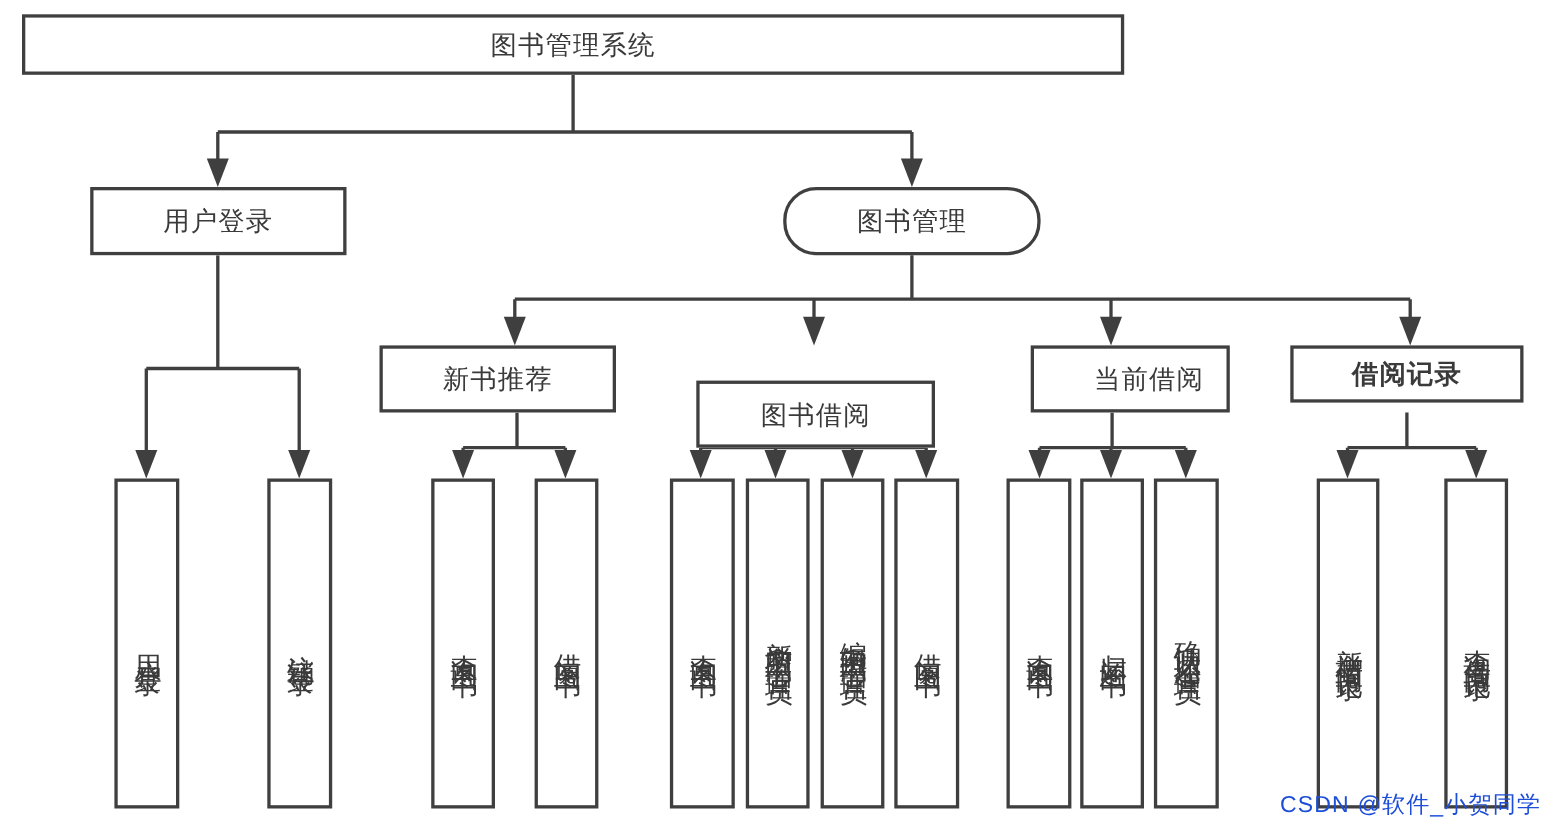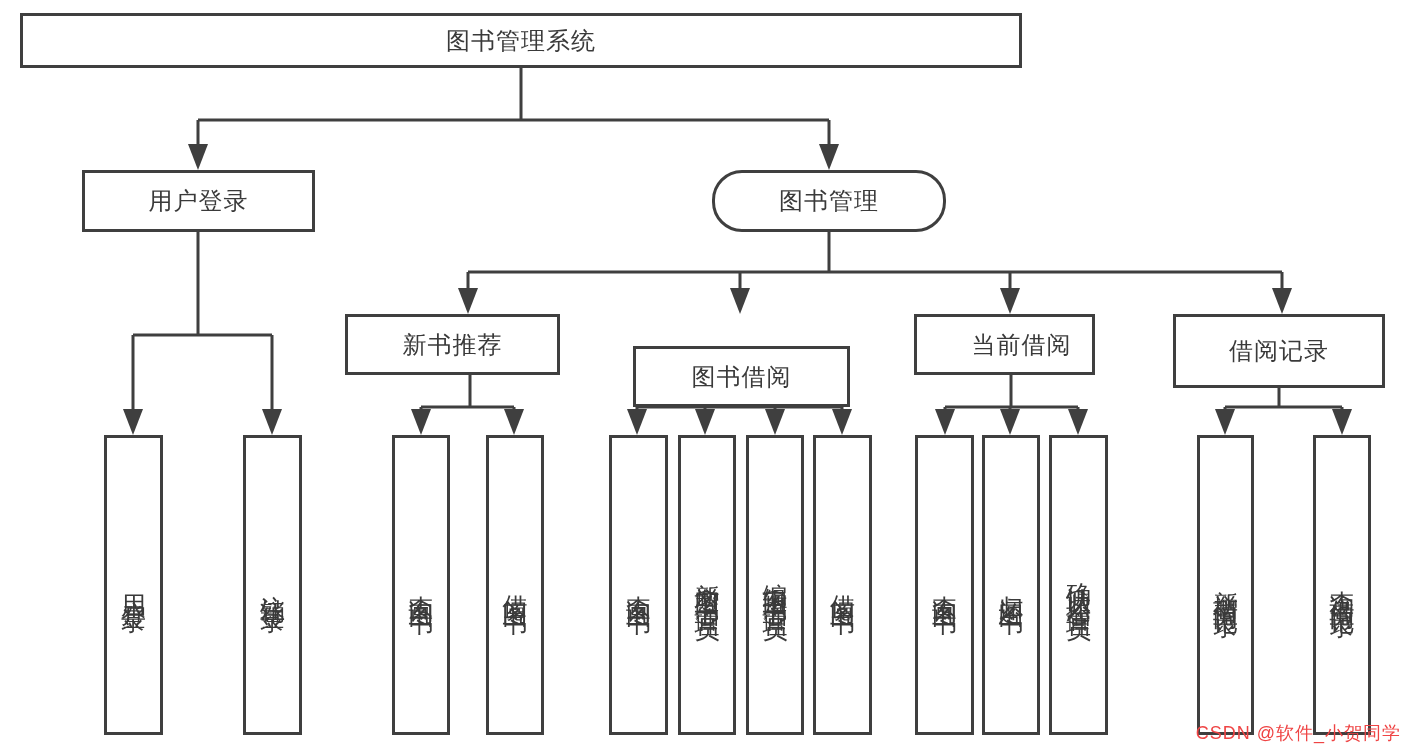--- a/index.html
+++ b/index.html
@@ -38,23 +38,23 @@
   .vbox .vtext {
     writing-mode: vertical-rl;
     text-orientation: mixed;
     letter-spacing: 5px;
     line-height: 1;
   }
   #watermark {
     position: absolute;
     right: 4px;
     bottom: 2px;
-    font-size: 18px;
+    font-size: 21px;
     letter-spacing: 1px;
-    color: #ef4444;
+    color: #1d4ed8;
     white-space: nowrap;
   }
 </style>
 </head>
 <body>
 
 <div id="canvas">
 
   <svg id="connectors" width="1405" height="747" viewBox="0 0 1405 747">
       <path d="M521 68 L521 120 M198 120 L829 120 M198 120 L198 152 M829 120 L829 152 M829 232 L829 272 M468 272 L1282 272 M468 272 L468 295 M740 272 L740 295 M1010 272 L1010 295 M1282 272 L1282 295 M198 232 L198 335 M133 335 L272 335 M133 335 L133 416 M272 335 L272 416 M470 375 L470 407 M421 407 L514 407 M421 407 L421 416 M514 407 L514 416 M741 375 L741 407 M637 407 L842 407 M637 407 L637 416 M705 407 L705 416 M775 407 L775 416 M842 407 L842 416 M1011 375 L1011 407 M945 407 L1078 407 M945 407 L945 416 M1010 407 L1010 416 M1078 407 L1078 416 M1279 375 L1279 407 M1225 407 L1342 407 M1225 407 L1225 416 M1342 407 L1342 416" stroke="#3f3f3f" stroke-width="3" fill="none"></path>
@@ -89,24 +89,24 @@
   <div class="box" style="left:712px; top:170px; width:234px; height:62px;border-radius:30px;">
     <span>图书管理</span>
   </div>
 
   <div class="box" style="left:345px; top:314px; width:215px; height:61px;">
     <span>新书推荐</span>
   </div>
   <div class="box" style="left:633px; top:314px; width:217px; height:61px;margin-top:32px;">
     <span>图书借阅</span>
   </div>
-  <div class="box" style="left:914px; top:314px; width:181px; height:61px;padding-left:34px;">
+  <div class="box" style="left:937px; top:314px; width:181px; height:61px;padding-left:34px;">
     <span>当前借阅</span>
   </div>
-  <div class="box" style="left:1173px; top:314px; width:212px; height:74px;">
+  <div class="box" style="left:1173px; top:314px; width:212px; height:52px;font-weight:bold;">
     <span>借阅记录</span>
   </div>
 
   <div class="vbox" style="left:104px; top:435px; width:59px; height:300px;">
     <span class="vtext">用户登录</span>
   </div>
   <div class="vbox" style="left:243px; top:435px; width:59px; height:300px;">
     <span class="vtext">注销登录</span>
   </div>
 

